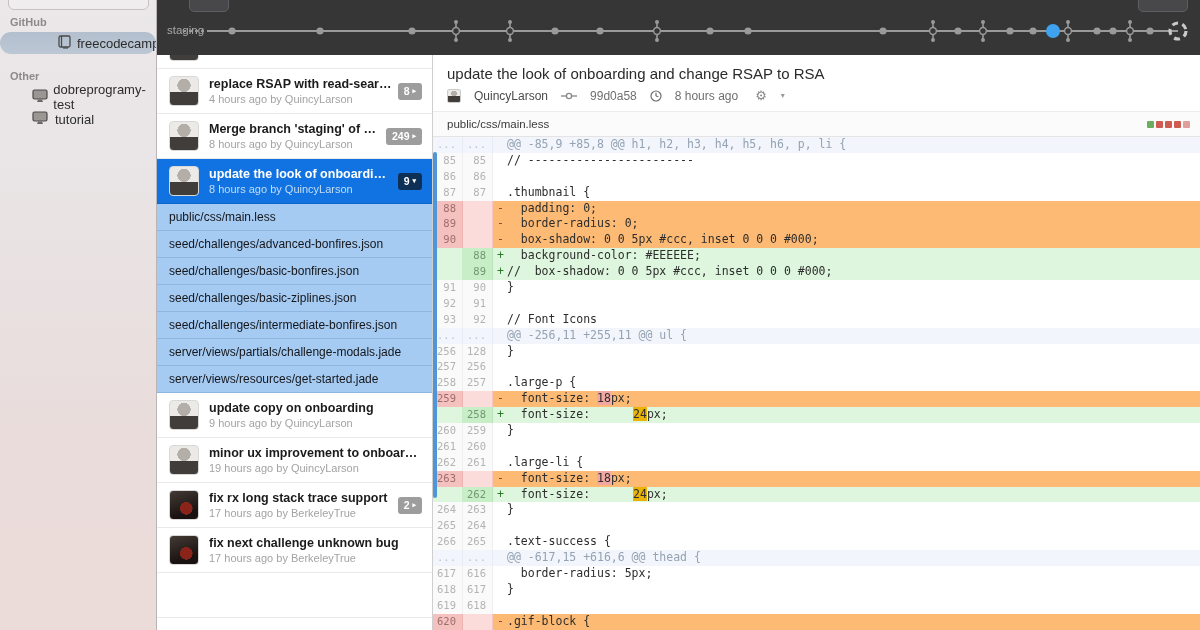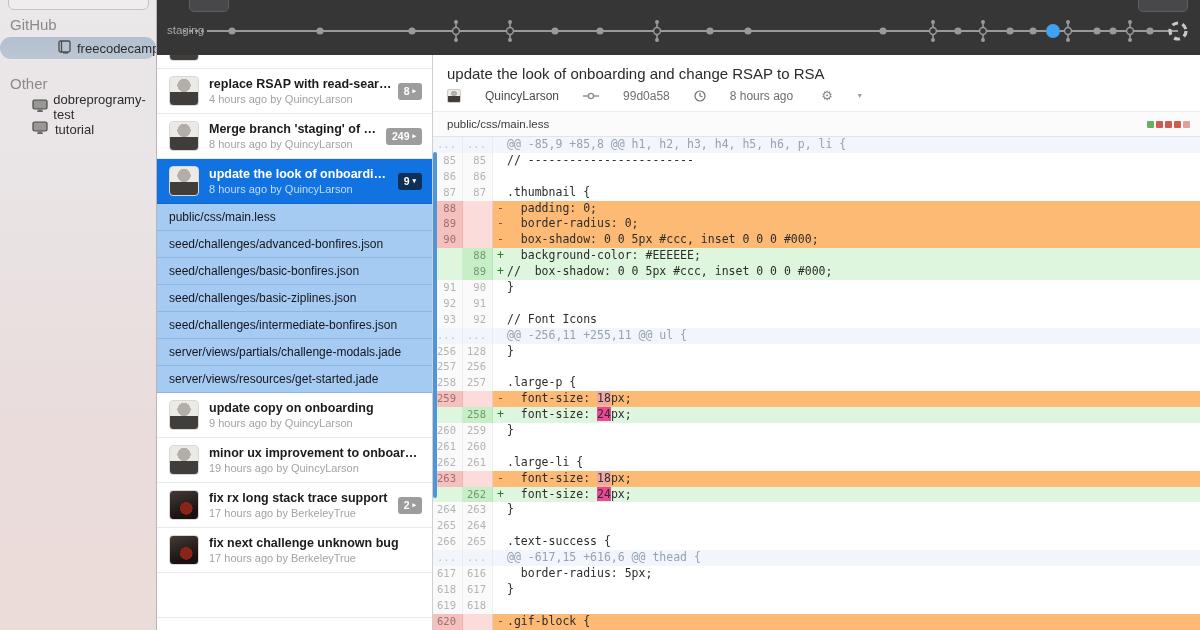--- a/index.html
+++ b/index.html
@@ -6,21 +6,21 @@
   html,body { width:1200px; height:630px; overflow:hidden; background:#fff;
     font-family:"Liberation Sans", sans-serif; -webkit-font-smoothing:antialiased; }
   .app { display:flex; width:1200px; height:630px; }
 
   
   .sidebar { width:157px; height:630px; flex:0 0 157px; position:relative;
     background:linear-gradient(180deg,#ebe8ea 0%,#e9e3e4 35%,#e9dcdb 70%,#ecdcd9 100%);
     border-right:1px solid #b9b4b6; overflow:hidden; }
   .side-filter { position:absolute; left:8px; top:-14px; width:141px; height:24px;
     border:1px solid #c7c0c2; border-radius:6px; background:#f0edee; }
-  .side-section-label { margin:16px 0 4px 10px; font-size:15px; font-weight:400; color:#8e888b; }
+  .side-section-label { margin:16px 0 4px 10px; font-size:11px; font-weight:700; color:#8e888b; }
   .side-row { height:22px; display:flex; align-items:center; font-size:13px; color:#2c2c2c;border-radius:11px; }
   .side-row.selected { background:linear-gradient(180deg,#b3bfce,#bcc7d4); }
   .side-row .s-icon { display:inline-flex; width:18px; height:16px; margin-right:5px; }
   .indent-a { padding-left:57px; }
   .indent-b { padding-left:32px; }
 
   
   .main { flex:1; display:flex; flex-direction:column; min-width:0; }
 
   
@@ -61,21 +61,21 @@
   .commit-row.selected .c-title { color:#fff; }
   .commit-row.selected .c-meta { color:#c4dcf7; }
   .commit-row.selected .badge { background:#0e3057; }
   .file-row { height:27px; background:#a6cbf3; border-bottom:1px solid #8fb5e1;
     display:flex; align-items:center; padding-left:12px; font-size:12px; color:#14161a; }
 
   
   .detail { flex:1; display:flex; flex-direction:column; min-width:0; background:#fff; position:relative; }
   .d-head { height:56px; flex:0 0 56px; padding:10px 14px 0; }
   .d-title { font-size:15px; font-weight:500; color:#2b2b2b; white-space:nowrap; }
-  .d-meta { display:flex; align-items:center; gap:24px; margin-top:6px; font-size:12px; color:#666; }
+  .d-meta { display:flex; align-items:center; gap:13px; margin-top:6px; font-size:12px; color:#666; }
   .mini-avatar { width:14px; height:14px; border-radius:2px; border:1px solid #ccc;
     background:radial-gradient(circle at 50% 30%, #b4aea9 0 27%, rgba(0,0,0,0) 28%),
       linear-gradient(180deg,#eceae7 0 52%, #413d3a 53% 100%); }
   .d-author { color:#4a4a4a; }
   .d-hash, .d-time { color:#6f6f6f; }
   .meta-ico { display:inline-flex; }
   .gear { color:#8a8a8a; font-size:13px; margin-left:4px; }
   .gear-caret { color:#9a9a9a; font-size:8px; margin-left:1px; }
   .filebar { height:26px; flex:0 0 26px; background:#fbfbfb; border-top:1px solid #ececec;
     border-bottom:1px solid #e4e4e4; display:flex; align-items:center; padding:0 10px 0 14px;
@@ -95,21 +95,21 @@
   .drow.hunk .body { background:#f2f6fc; color:#95a2b2; }
   .drow.del .g1 { background:#f5c1bf; color:#9c6e6c; border-right-color:#efb3b1; }
   .drow.del .g2 { background:#fbdcda; border-right-color:#f2c7c5; }
   .drow.del .body { background:#fdba74; }
   .drow.del .sign { color:#a33c38; }
   .drow.add .g1 { background:#ddf6dd; border-right-color:#cbeccb; }
   .drow.add .g2 { background:#c8eec8; color:#6e9a6e; border-right-color:#b9e4b9; }
   .drow.add .body { background:#ddf6dd; }
   .drow.add .sign { color:#2a7a2a; }
   .hl-del { background:#f2a8a2; }
-  .hl-add { background:#ec4899; }
+  .hl-add { background:#eab308;margin-left:36px; }
   .scroll-strip { position:absolute; left:0; top:15px; width:4px; height:346px;
     background:#4f96d8; border-radius:2px; z-index:5; }
 </style>
 </head>
 <body>
 
 <div class="app">
 
   <aside class="sidebar">
     <div class="side-filter"></div>

